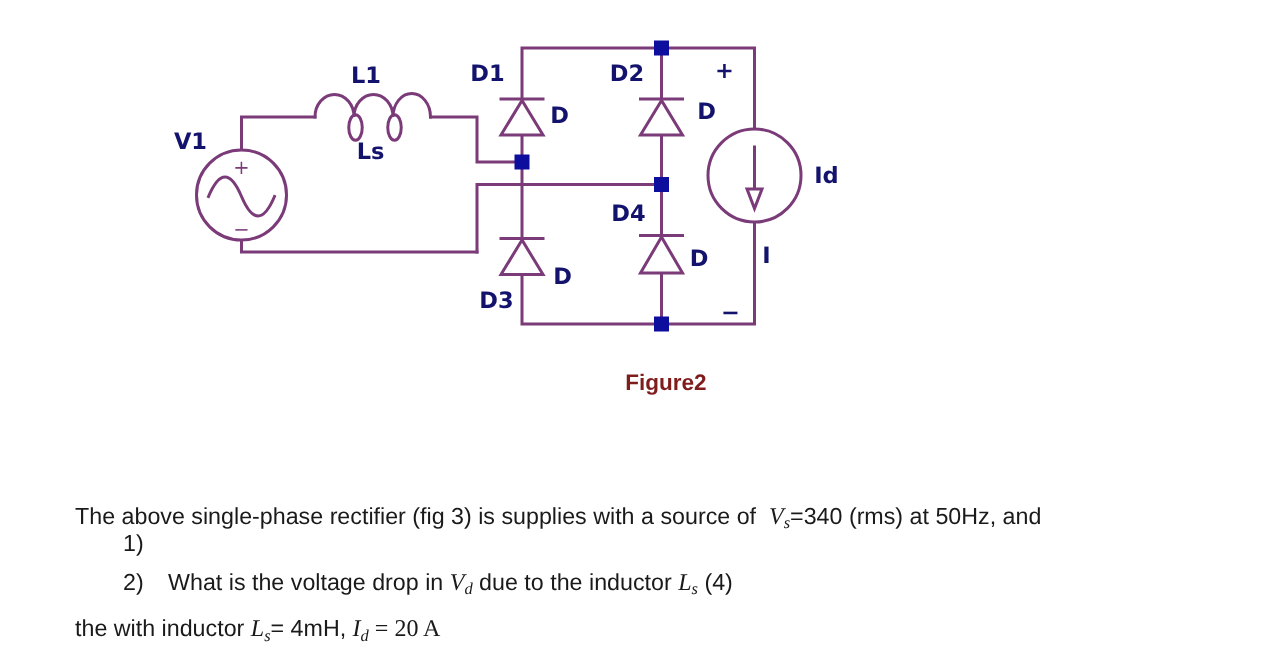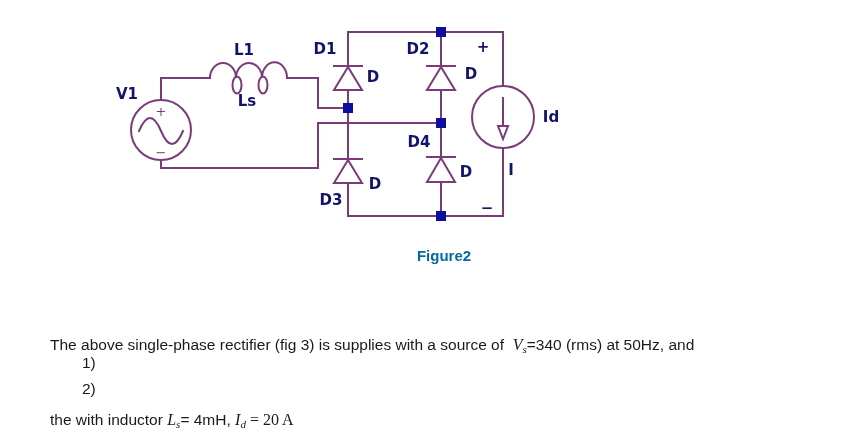--- a/index.html
+++ b/index.html
@@ -7,21 +7,21 @@
     width:851px; height:433px; background:#ffffff; position:relative;
     font-family:"Liberation Sans", sans-serif; color:#1a1a1a;
     overflow:hidden;
   }
   #schematic { position:absolute; left:0; top:0; }
   .sch-label { font-family:"DejaVu Sans", sans-serif; font-weight:bold; font-size:15px; }
   .src-pol { font-family:"DejaVu Serif", serif; font-weight:normal; font-size:13px; }
 
   .caption {
     position:absolute; left:404px; top:247px; width:80px; text-align:center;
-    font-weight:bold; font-size:15px; color:#0369a1;
+    font-weight:bold; font-size:15px; color:#7f1d1d;
   }
   .para {
     position:absolute; left:50px; top:282px; width:775px;
     font-size:15.5px; line-height:25px; white-space:pre-wrap;
   }
   .qlist { position:absolute; left:82px; top:350px; width:740px; font-size:15.5px; }
   .qitem { display:flex; line-height:26px; white-space:pre-wrap; }
   .qitem .num { width:30px; flex:0 0 30px; }
   .mv { font-family:"Liberation Serif", serif; font-style:italic; font-size:16px; }
   .ms { font-family:"Liberation Serif", serif; font-style:italic; font-size:11px; }
@@ -114,14 +114,15 @@
   <div><span>The above single-phase rectifier (fig 3) is supplies with a source of  </span><span class="mv">V</span><sub class="ms">s</sub><span>=340 (rms) at 50Hz, and</span></div>
   <div><span>the with inductor </span><span class="mv">L</span><sub class="ms">s</sub><span>= 4mH, </span><span class="mv">I</span><sub class="ms">d</sub><span class="mn"> = 20 A</span></div>
 </div>
 
 <div class="qlist">
   <div class="qitem">
     <span class="num">1)</span>
   </div>
   <div class="qitem">
     <span class="num">2)</span>
+    <span><span>What is the voltage drop in </span><span class="mv">V</span><sub class="ms">d</sub><span> due to the inductor </span><span class="mv">L</span><sub class="ms">s</sub><span> (4)</span></span>
   </div>
 </div>
 
 </body></html>

